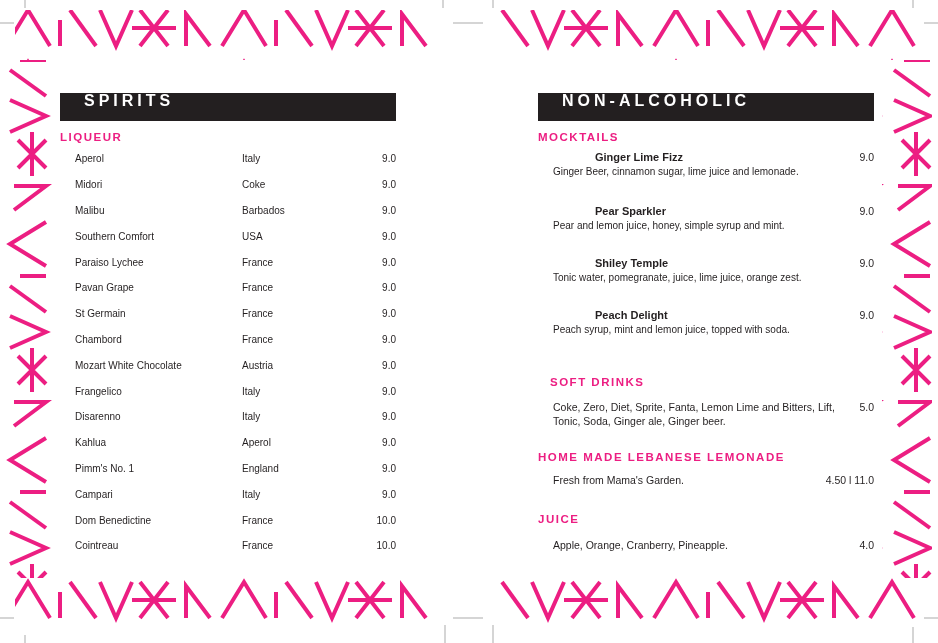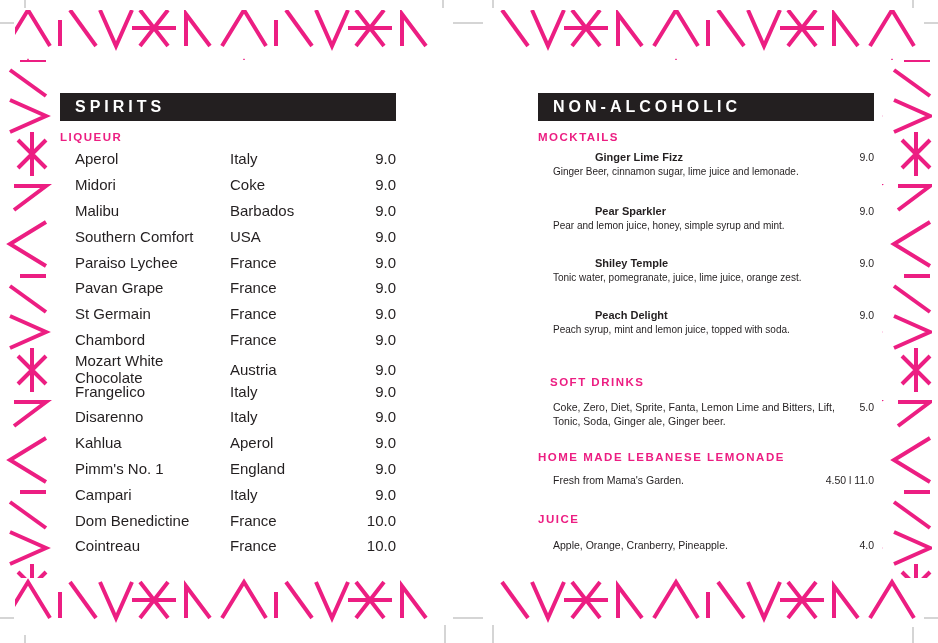--- a/index.html
+++ b/index.html
@@ -19,37 +19,37 @@
   .bp{stroke:var(--accent-pink);stroke-width:4;fill:none;}
   .cm{stroke:var(--mark-gray);stroke-width:1.5;fill:none;}
 
   .page{position:absolute;top:93px;width:336px;height:480px;}
   .page-left{left:60px;}
   .page-right{left:538px;}
 
   .bar{
     position:absolute;top:0;left:0;right:0;height:28px;
     background:var(--header-black);
-    display:flex;align-items:center;padding-left:15px;box-sizing:border-box;
+    display:flex;padding-left:24px;box-sizing:border-box;
   }
   .bar-title{
     color:#ffffff;font-weight:bold;font-size:16px;letter-spacing:4px;line-height:1;
   }
   .pink-heading{
     position:absolute;left:0;margin:0;
     color:var(--accent-pink);font-weight:bold;font-size:11.5px;letter-spacing:1.5px;
     line-height:1;
     text-align:center;
   }
 
   
   .spirit-list{position:absolute;top:53px;left:0;right:0;}
   .srow{
     display:grid;grid-template-columns:170px 1fr auto;
-    height:25.8px;align-items:center;font-size:15px;
+    height:25.8px;align-items:center;font-size:10px;gap:12px;
   }
   .sname{padding-left:15px;}
   .sprice{text-align:right;}
 
   
   .mentry{position:absolute;left:0;right:0;padding-left:15px;box-sizing:border-box;}
   .mentry-1{top:58px;}
   .mentry-2{top:112px;}
   .mentry-3{top:164px;}
   .mentry-4{top:216px;}

